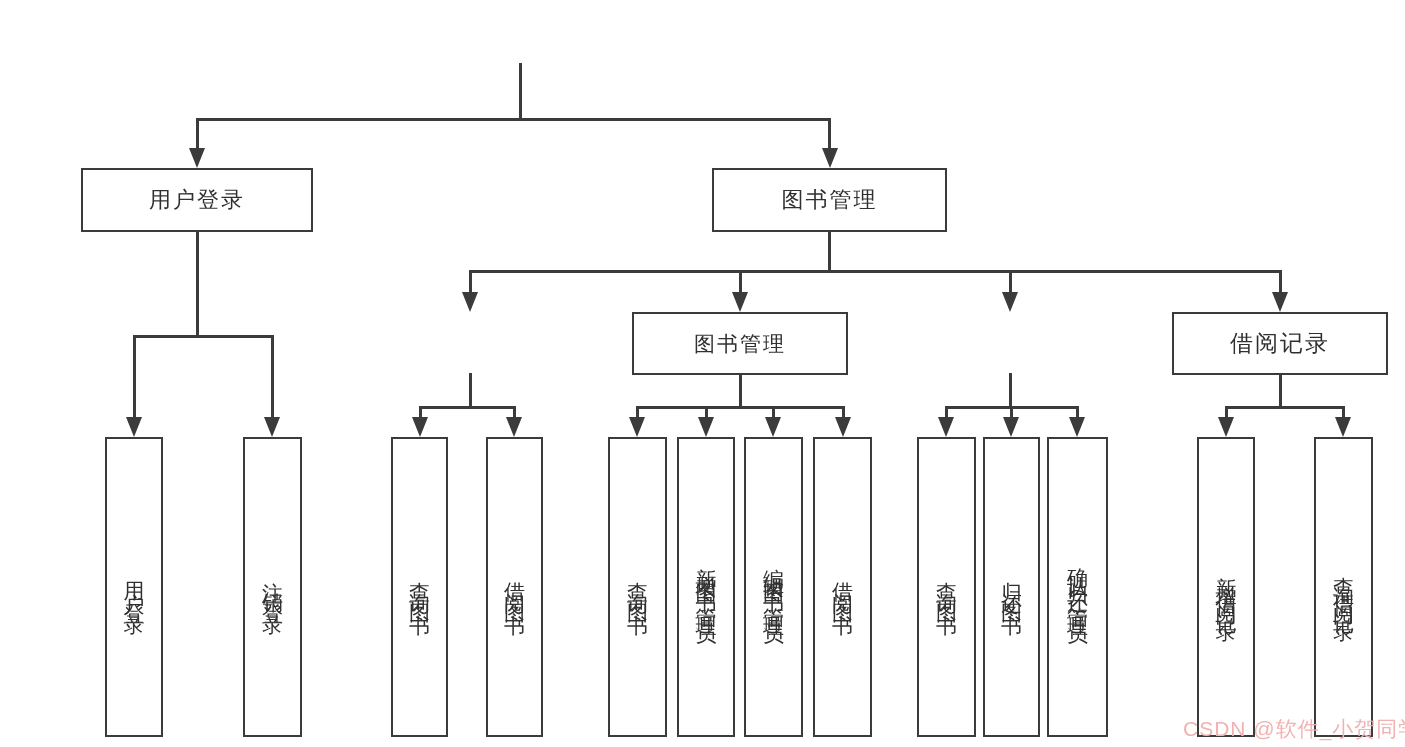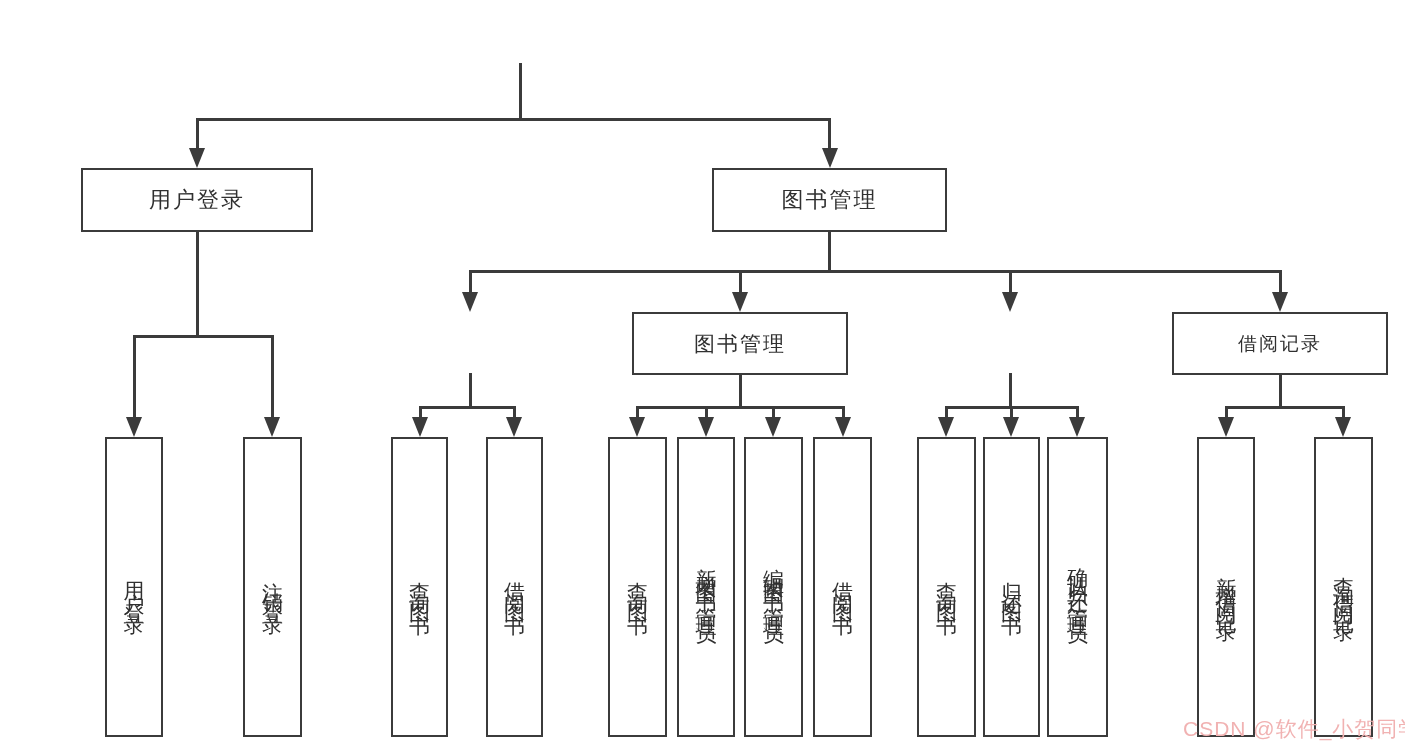--- a/index.html
+++ b/index.html
@@ -51,21 +51,21 @@
 </head>
 <body>
 
 <div class="stage">
 
 
   <div class="hbox" style="left:81px;top:168px;width:232px;height:64px;">用户登录</div>
   <div class="hbox" style="left:712px;top:168px;width:235px;height:64px;">图书管理</div>
 
   <div class="hbox" style="left:632px;top:312px;width:216px;height:63px;font-size:21px;">图书管理</div>
-  <div class="hbox" style="left:1172px;top:312px;width:216px;height:63px;font-size:19px;">借阅记录</div>
+  <div class="hbox" style="left:1172px;top:312px;width:216px;height:63px;font-size:23px;">借阅记录</div>
 
   <div class="vbox" style="left:105px;width:58px;">用户登录</div>
   <div class="vbox" style="left:243px;width:59px;">注销登录</div>
 
   <div class="vbox" style="left:391px;width:57px;">查询图书</div>
   <div class="vbox" style="left:486px;width:57px;">借阅图书</div>
 
   <div class="vbox" style="left:608px;width:59px;">查询图书</div>
   <div class="vbox" style="left:677px;width:58px;letter-spacing:8px;">新增图书（管理员）</div>
   <div class="vbox" style="left:744px;width:59px;letter-spacing:8px;">编辑图书（管理员）</div>

